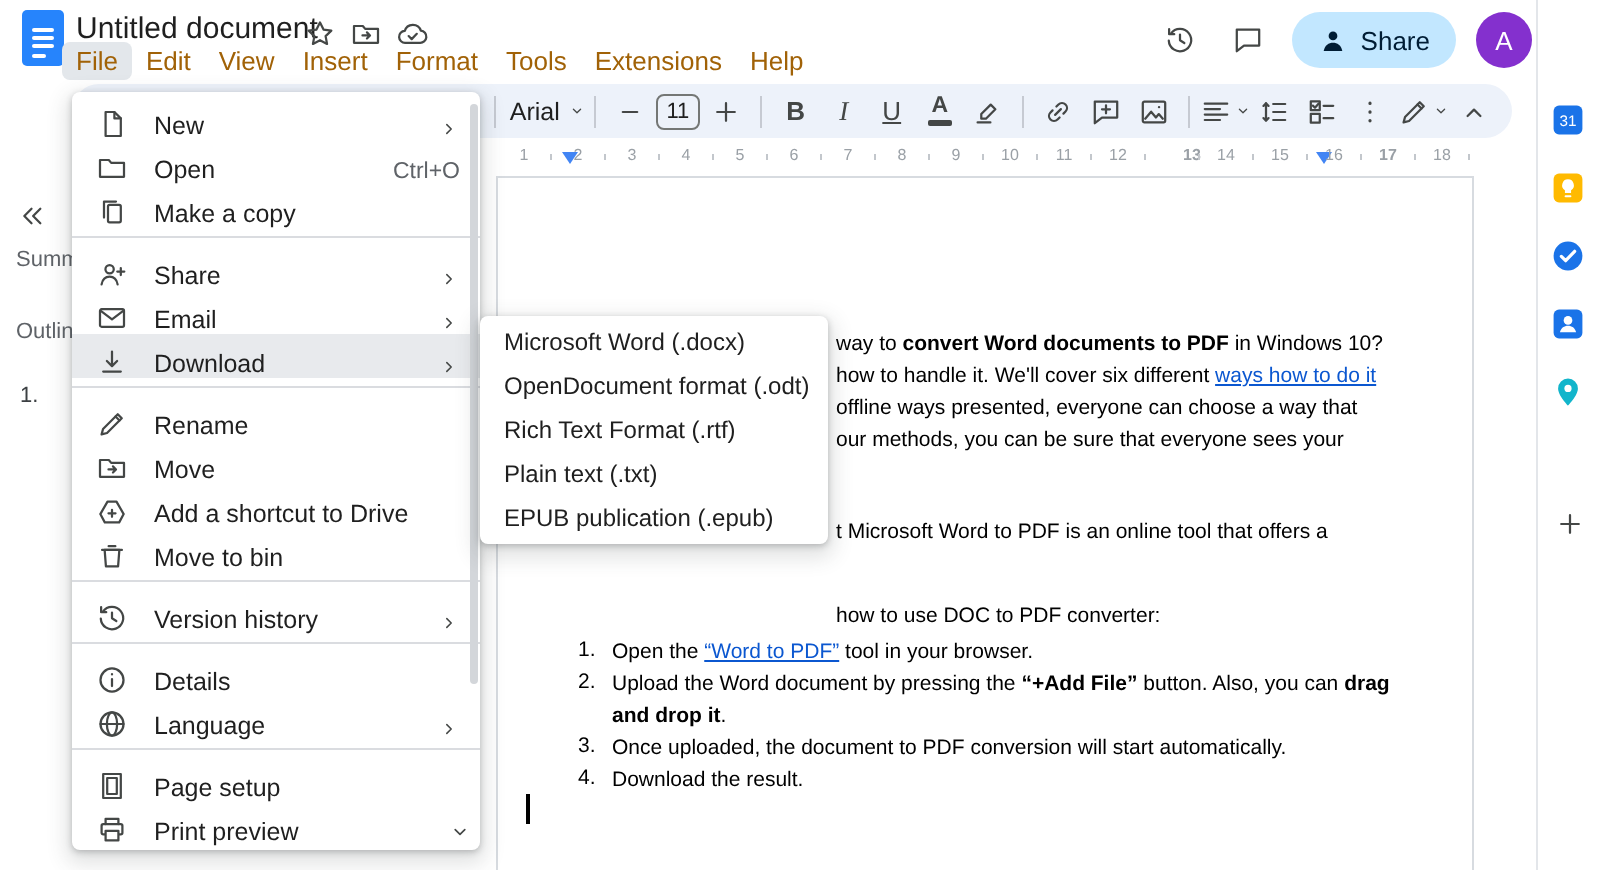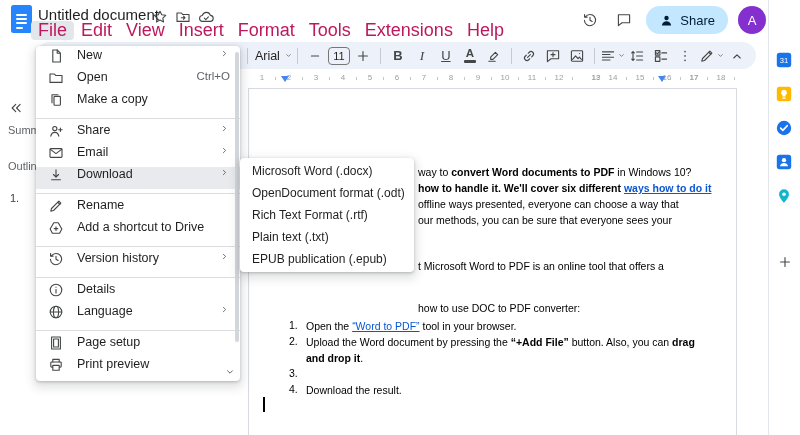--- a/index.html
+++ b/index.html
@@ -7,21 +7,21 @@
 body{font-family:"Liberation Sans",sans-serif;background:#fff}
 .stage{position:relative;width:800px;height:435px;background:#fff;overflow:hidden}
 
 
 .topbar{position:absolute;left:0;top:0;width:800px;height:40px;background:#fff;z-index:5}
 .logo{position:absolute;left:11px;top:5px;width:21px;height:28px;background:#2684fc;border-radius:2.5px;padding:9px 0 0 5px;cursor:pointer}
 .logo i{display:block;width:11px;height:2px;background:#fff;margin-bottom:2.2px;border-radius:1px}
 .logo i:last-child{width:7px}
 .doc-title{position:absolute;left:38px;top:6px;font-size:15px;color:#1f1f1f;white-space:nowrap}
 .ti-btn{position:absolute;top:7px;width:20px;height:20px;border:0;background:none;padding:1px;cursor:pointer}
-.menubar{position:absolute;left:31px;top:21px;display:flex;font-size:18px;color:#be185d}
+.menubar{position:absolute;left:31px;top:21px;display:flex;font-size:13px;color:#a16207}
 .menu-label{padding:2px 7px;border-radius:4px;cursor:default;line-height:15px}
 .menu-label.active{background:#e3e7eb}
 .top-right{position:absolute;right:34px;top:6px;display:flex;align-items:center;gap:10px}
 .tr-btn{width:24px;height:24px;border:0;background:none;padding:2px;cursor:pointer}
 .share-btn{height:28px;border:0;border-radius:14px;background:#c2e7ff;color:#001d35;display:flex;align-items:center;gap:6px;padding:0 13px;font-size:13px;font-weight:500;cursor:pointer;font-family:"Liberation Sans",sans-serif}
 .share-btn svg{width:15px;height:15px}
 .avatar{width:28px;height:28px;border-radius:50%;background:#8430ce;color:#fff;font-size:13px;display:flex;align-items:center;justify-content:center;cursor:pointer}
 
 
 .toolbar{position:absolute;left:36px;top:42px;width:720px;height:27px;background:#edf2fa;border-radius:14px;display:flex;align-items:center;padding:0 8px;gap:2px;z-index:4}
@@ -61,21 +61,21 @@
 .doclink{color:#0b57d0;text-decoration:underline;cursor:pointer}
 .caret{position:absolute;width:1.5px;height:15px;background:#000}
 
 
 .side{position:absolute;right:0;top:0;width:32px;height:435px;background:#fff;border-left:1px solid #e3e6ea;z-index:6}
 .sp-btn{position:absolute;left:6px;width:20px;height:20px;border:0;background:none;padding:0;cursor:pointer}
 .spi{width:18px;height:18px;display:block}
 
 
 .gmenu{position:absolute;left:36px;top:46px;width:204px;background:#fff;border-radius:4px;box-shadow:0 1px 3px rgba(60,64,67,.3),0 4px 10px 3px rgba(60,64,67,.15);padding:2px 0;z-index:20}
-.gm-item{height:22px;display:flex;align-items:flex-start;padding:0 10px 0 12px;font-size:12.5px;color:#1f1f1f;cursor:pointer;position:relative}
+.gm-item{height:22px;display:flex;align-items:flex-end;padding:0 10px 0 12px;font-size:12.5px;color:#1f1f1f;cursor:pointer;position:relative}
 .gm-item.hl{background:#e8eaed}
 .gm-item>svg.ic{width:16px;height:16px;margin-right:13px;flex:none}
 .gm-short{margin-left:auto;color:#5f6368;font-size:11.5px}
 .gm-arrow{margin-left:auto;display:flex}
 .gm-arrow svg{width:11px;height:11px}
 .gm-div{height:1px;background:#dadce0;margin:4px 0}
 .menu-sb{position:absolute;right:1px;top:6px;width:4px;height:290px;background:#d3d6da;border-radius:2px}
 .menu-sc{position:absolute;right:3px;bottom:2px;width:14px;height:14px;border:0;background:none;padding:1px;cursor:pointer}
 .menu-sc svg{width:12px;height:12px}
 
@@ -348,31 +348,32 @@
           </svg>
         </span>
       </button>
     <div class="o-label" style="top:36px">Summary</div>
     <div class="o-label" style="top:72px">Outline</div>
     <div class="o-item" style="top:104px">1.</div>
   </div>
 
   <div class="page" id="page">
       <div class="dl" style="left: 169px; top: 76px;"><span>way to </span><b>convert Word documents to PDF</b><span> in Windows 10?</span></div>
-      <div class="dl" style="left: 169px; top: 92px; font-weight: bold;"><span>how to handle it. We'll cover six different </span><span class="doclink">ways how to do it</span></div>
+      <div class="dl" style="left: 169px; top: 92px;"><span>how to handle it. We'll cover six different </span><span class="doclink">ways how to do it</span></div>
       <div class="dl" style="left: 169px; top: 108px;"><span>offline ways presented, everyone can choose a way that</span></div>
       <div class="dl" style="left: 169px; top: 124px;"><span>our methods, you can be sure that everyone sees your</span></div>
       <div class="dl" style="left: 169px; top: 170px;"><span>t Microsoft Word to PDF is an online tool that offers a</span></div>
       <div class="dl" style="left: 169px; top: 212px;"><span>how to use DOC to PDF converter:</span></div>
       <span class="dnum" style="top: 230px;">1.</span>
       <div class="dl" style="left: 57px; top: 230px;"><span>Open the </span><span class="doclink">“Word to PDF”</span><span> tool in your browser.</span></div>
       <span class="dnum" style="top: 246px;">2.</span>
       <div class="dl" style="left: 57px; top: 246px;"><span>Upload the Word document by pressing the </span><b>“+Add File”</b><span> button. Also, you can </span><b>drag</b></div>
       <div class="dl" style="left: 57px; top: 262px;"><b>and drop it</b><span>.</span></div>
       <span class="dnum" style="top: 278px;">3.</span>
+      <div class="dl" style="left: 57px; top: 278px;"><span>Once uploaded, the document to PDF conversion will start automatically.</span></div>
       <span class="dnum" style="top: 294px;">4.</span>
       <div class="dl" style="left: 57px; top: 294px;"><span>Download the result.</span></div>
       <div class="caret" style="left: 14px; top: 308px;"></div>
     </div>
 
   <div class="side" id="side-panel">
     <button class="sp-btn" style="top:252px">
         <span class="iw">
           <svg viewBox="0 0 20 20" class="ic">
             <path d="M10 4.5v11M4.5 10h11"></path>
@@ -482,24 +483,38 @@
         <div class="gm-div"></div>
         <div class="gm-item">
           <svg viewBox="0 0 20 20" class="ic">
             <path d="M3.5 16.5l.9-3.4 9.2-9.2 2.5 2.5-9.2 9.2z"></path>
             <path d="M12.2 5.3l2.5 2.5"></path>
           </svg>
           <span class="gm-label">Rename</span>
         </div>
         <div class="gm-item">
           <svg viewBox="0 0 20 20" class="ic">
+            <path d="M2.5 5h5.5l1.5 1.8h8v8.7h-15z"></path>
+            <path d="M7.8 10.9h4.6M10.6 9l1.9 1.9-1.9 1.9"></path>
+          </svg>
+          <span class="gm-label">Move</span>
+        </div>
+        <div class="gm-item">
+          <svg viewBox="0 0 20 20" class="ic">
             <path d="M7.2 3.5h5.6l4.5 7.8-2.8 5.2H5.5l-2.8-5.2z"></path>
             <path d="M10 8.6v4.4M7.8 10.8h4.4"></path>
           </svg>
           <span class="gm-label">Add a shortcut to Drive</span>
+        </div>
+        <div class="gm-item">
+          <svg viewBox="0 0 20 20" class="ic">
+            <path d="M5.4 6.2h9.2l-.8 10.3H6.2z"></path>
+            <path d="M3.8 6.2h12.4M7.9 3.9h4.2"></path>
+          </svg>
+          <span class="gm-label">Move to bin</span>
         </div>
         <div class="gm-div"></div>
         <div class="gm-item">
           <svg viewBox="0 0 20 20" class="ic">
             <path d="M4.3 6A7 7 0 1 1 3 10.4"></path>
             <path d="M3.2 3.2v3.2h3.2"></path>
             <path d="M10 6.6v3.6l2.7 1.7"></path>
           </svg>
           <span class="gm-label">Version history</span>
           <span class="gm-arrow">

